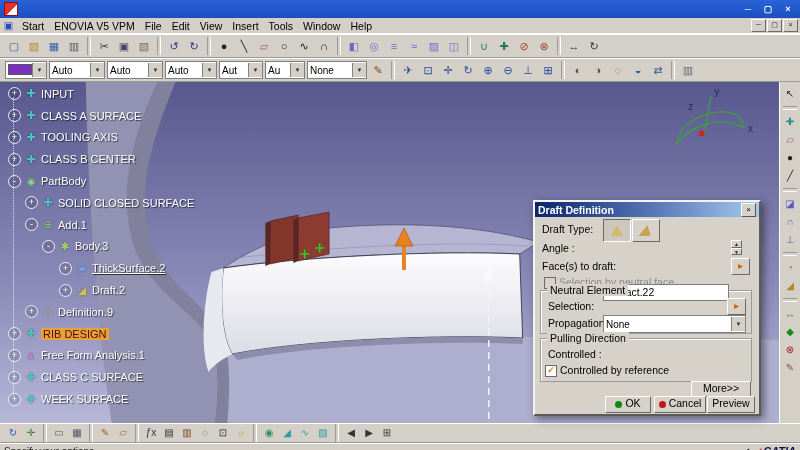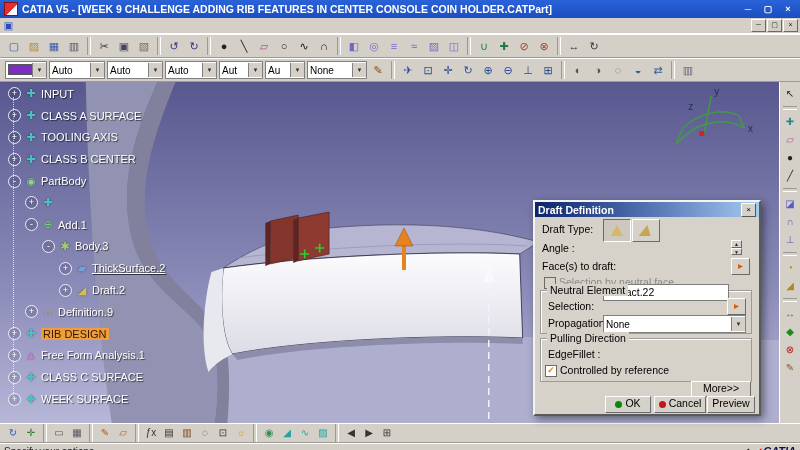--- a/index.html
+++ b/index.html
@@ -84,30 +84,40 @@
   .cbx.dis{background:#d6d2ca;}
   .chk{color:#e07818;font-weight:bold;}
   .dot{display:inline-block;width:7px;height:7px;border-radius:50%;margin-right:3px;vertical-align:-1px;}
   .dot.g{background:#0a8a0a}.dot.r{background:#c01818}
 </style>
 </head>
 <body>
 
 <div class="titlebar">
   <div class="app-icon"></div>
-  <div class="title-text">CATIA V5 - [WEEK 9 CHALLENGE ADDING RIB FEATURES IN CENTER CONSOLE COIN HOLDER.CATPart]</div>
   <div class="win-controls">
     <div class="win-btn">─</div>
     <div class="win-btn">▢</div>
     <div class="win-btn close">×</div>
   </div>
 </div>
 
 <div class="menubar">
   <div class="doc-icon">▣</div>
+  <div id="menu-items" style="display:flex">
+      <div class="menu-item">Start</div>
+      <div class="menu-item">ENOVIA V5 VPM</div>
+      <div class="menu-item">File</div>
+      <div class="menu-item">Edit</div>
+      <div class="menu-item">View</div>
+      <div class="menu-item">Insert</div>
+      <div class="menu-item">Tools</div>
+      <div class="menu-item">Window</div>
+      <div class="menu-item">Help</div>
+    </div>
   <div class="mdi-controls">
     <div class="mdi-btn">─</div>
     <div class="mdi-btn">▢</div>
     <div class="mdi-btn">×</div>
   </div>
 </div>
 
 <div class="tbrow" id="tb1">
     <div class="tb-icon" style="color: rgb(51, 83, 159);">▢</div>
     <div class="tb-icon" style="color: rgb(181, 138, 42);">▨</div>
@@ -265,20 +275,21 @@
           <span class="tlabel">CLASS B CENTER</span>
         </div>
         <div class="trow" style="padding-left: 0px;">
           <span class="tmark">-</span>
           <span class="ticon" style="color: rgb(143, 208, 143);">◉</span>
           <span class="tlabel">PartBody</span>
         </div>
         <div class="trow" style="padding-left: 17px;">
           <span class="tmark">+</span>
           <span class="ticon" style="color: rgb(73, 194, 194);">✚</span>
+          <span class="tlabel">SOLID CLOSED SURFACE</span>
         </div>
         <div class="trow" style="padding-left: 17px;">
           <span class="tmark">-</span>
           <span class="ticon" style="color: rgb(127, 208, 127);">⊕</span>
           <span class="tlabel">Add.1</span>
         </div>
         <div class="trow" style="padding-left: 34px;">
           <span class="tmark">-</span>
           <span class="ticon" style="color: rgb(159, 208, 111);">✱</span>
           <span class="tlabel">Body.3</span>
@@ -410,21 +421,21 @@
     <div class="dfield" style="left:68px;top:67px;width:118px">Extract.22</div>
     <div class="selbtn" style="left:192px;top:81px">▸</div>
     <span class="dlabel" style="left:13px;top:100px">Propagation:</span>
     <div class="combo" style="position:absolute;left:68px;top:98px;width:141px;margin:0">
       <span class="combo-val">None</span>
       <span class="combo-arrow">▼</span>
     </div>
 
     <div class="dgroup" style="left:5px;top:121px;width:210px;height:42px"></div>
     <span class="gchip" style="left:12px;top:115px">Pulling Direction</span>
-    <span class="dlabel" style="left:13px;top:131px">EdgeFillet :</span>
+    <span class="dlabel" style="left:13px;top:131px">Controlled :</span>
     <div class="cbx" style="left:10px;top:148px">
       <span class="chk">✓</span>
     </div>
     <span class="dlabel" style="left:25px;top:147px">Controlled by reference</span>
 
     <div class="dbtn" style="left:156px;top:164px;width:58px;height:14px">More&gt;&gt;</div>
 
     <div class="dbtn" style="left:70px;top:179px;width:44px;height:15px">
       <span class="dot g"></span><span>OK</span>
     </div>

